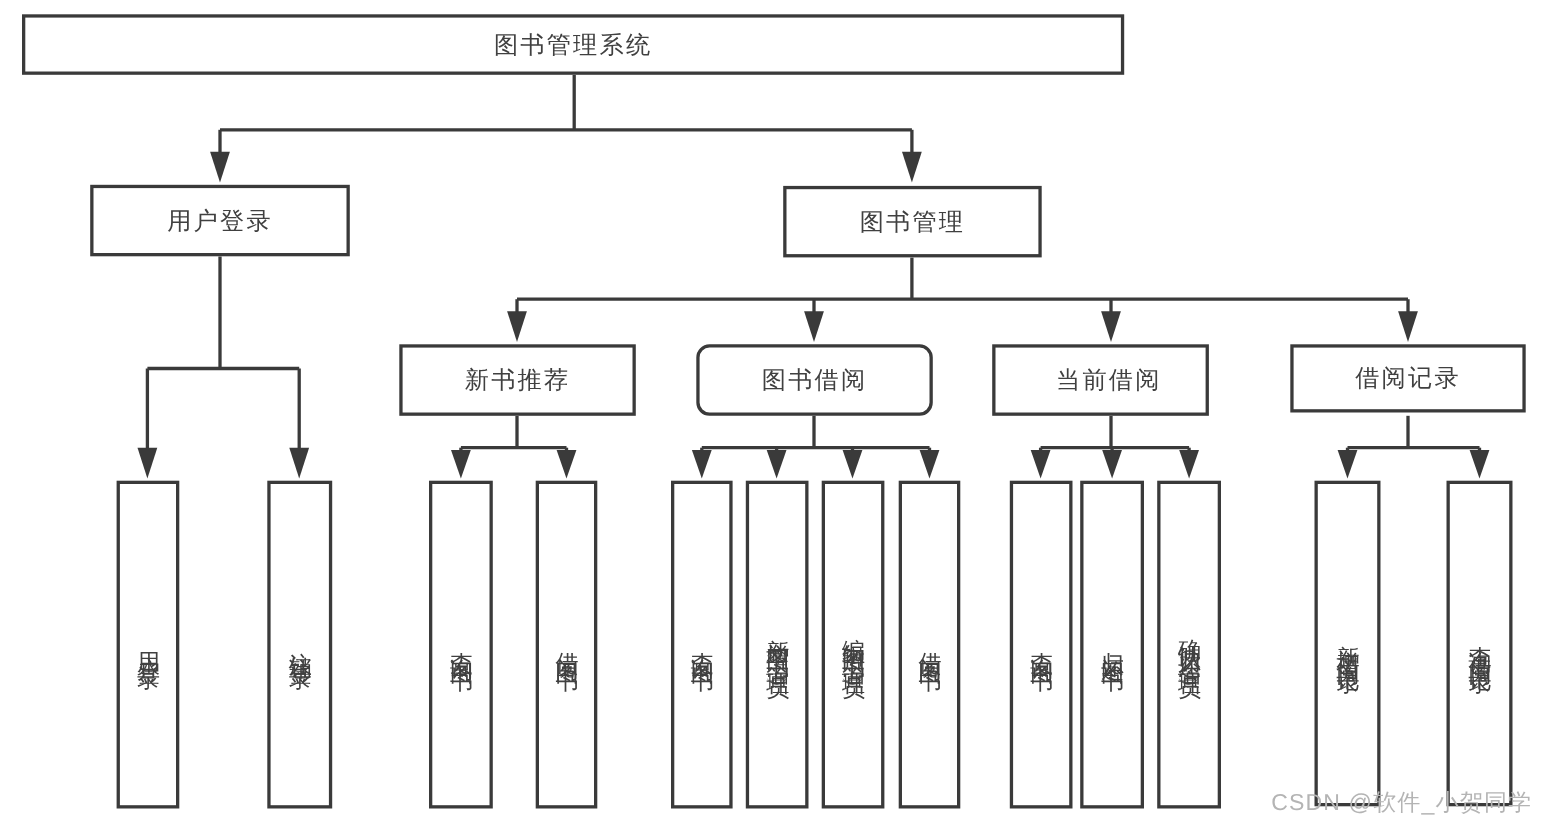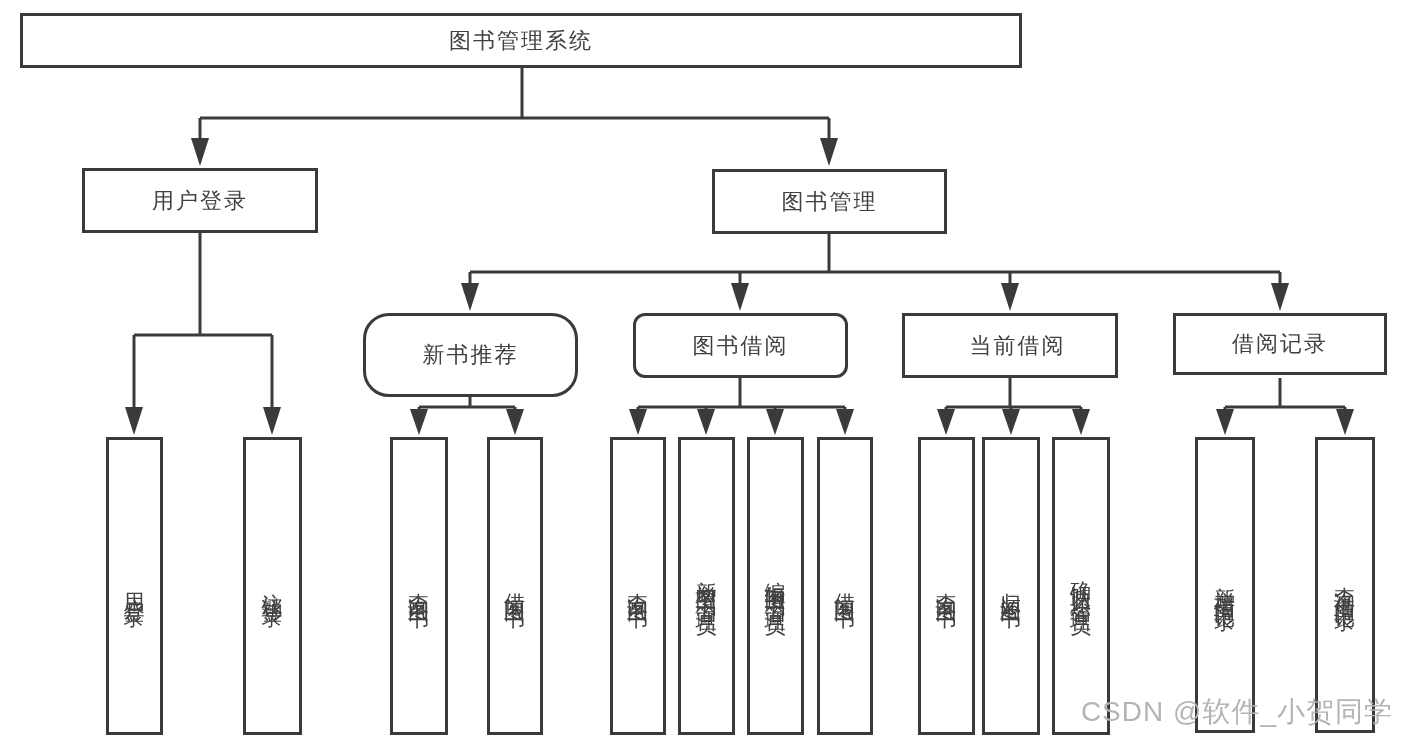--- a/index.html
+++ b/index.html
@@ -35,22 +35,22 @@
   }
   .vbox {
     writing-mode: vertical-rl;
     font-size: 21px;
     letter-spacing: 5px;
     line-height: 1;
   }
   #watermark {
     position: absolute;
     right: 12px;
-    bottom: 16px;
-    font-size: 28px;
+    bottom: 4px;
+    font-size: 21px;
     color: #b4b4b4;
     letter-spacing: 1px;
     white-space: nowrap;
   }
 </style>
 </head>
 <body>
 
 <div id="canvas">
 
@@ -128,23 +128,23 @@
       <path d="M1345 407 V413" fill="none"></path>
       <polygon points="1336,409 1354,409 1345,435" stroke="none"></polygon>
     </g>
   </svg>
 
   <div class="box hbox" style="left:20px; top:13px; width:1002px; height:55px;">图书管理系统</div>
 
   <div class="box hbox" style="left:82px; top:168px; width:236px; height:65px;">用户登录</div>
   <div class="box hbox" style="left:712px; top:169px; width:235px; height:65px;">图书管理</div>
 
-  <div class="box hbox" style="left:363px; top:313px; width:215px; height:84px;border-radius:26px;">新书推荐</div>
+  <div class="box hbox" style="left:363px; top:313px; width:215px; height:65px;">新书推荐</div>
   <div class="box hbox" style="left:633px; top:313px; width:215px; height:65px;border-radius:12px;">图书借阅</div>
-  <div class="box hbox" style="left:902px; top:313px; width:216px; height:65px;padding-left:15px;">当前借阅</div>
+  <div class="box hbox" style="left:902px; top:313px; width:197px; height:65px;padding-left:15px;">当前借阅</div>
   <div class="box hbox" style="left:1173px; top:313px; width:214px; height:62px;">借阅记录</div>
 
   <div class="box vbox" style="left:106px; top:437px; width:57px; height:298px;">用户登录</div>
   <div class="box vbox" style="left:243px; top:437px; width:59px; height:298px;">注销登录</div>
 
   <div class="box vbox" style="left:390px; top:437px; width:58px; height:298px;">查询图书</div>
   <div class="box vbox" style="left:487px; top:437px; width:56px; height:298px;">借阅图书</div>
 
   <div class="box vbox" style="left:610px; top:437px; width:56px; height:298px;">查询图书</div>
   <div class="box vbox" style="left:678px; top:437px; width:57px; height:298px;">新增图书（管理员）</div>

